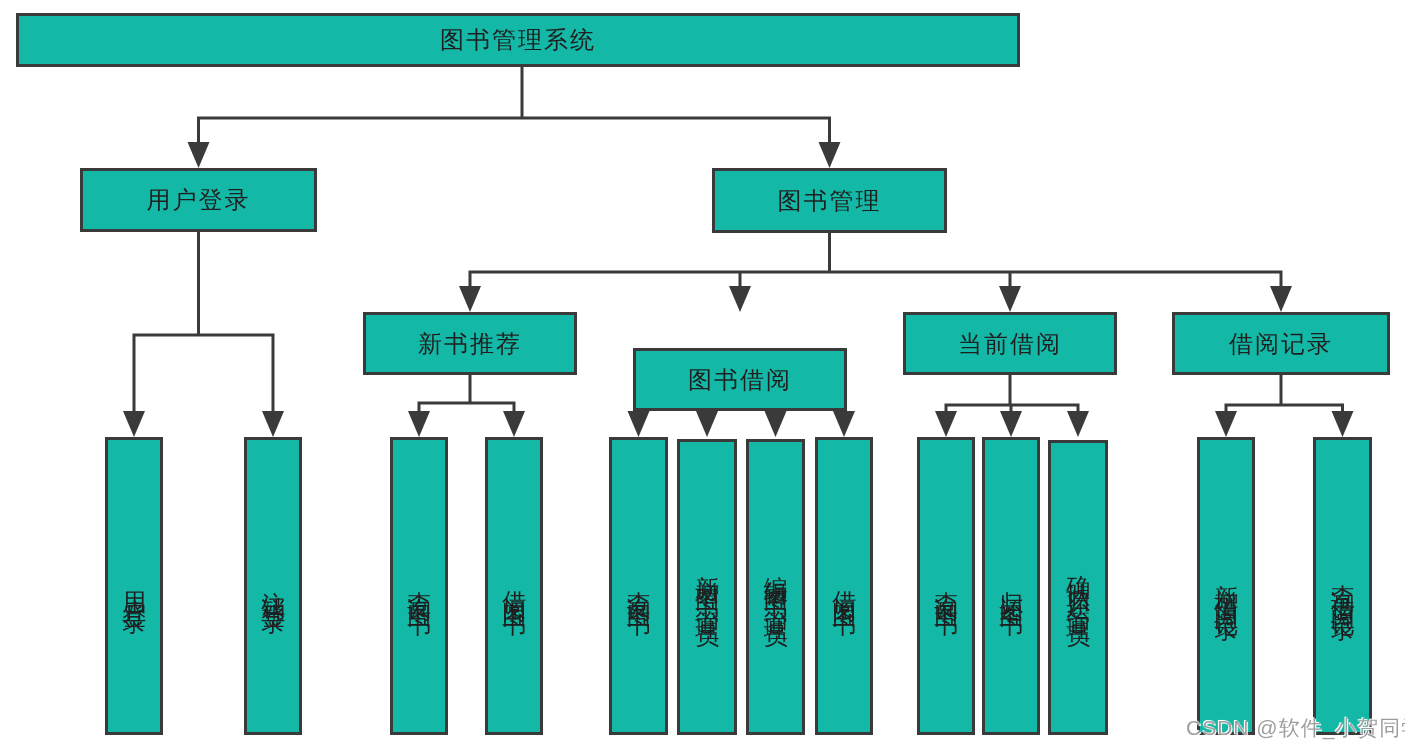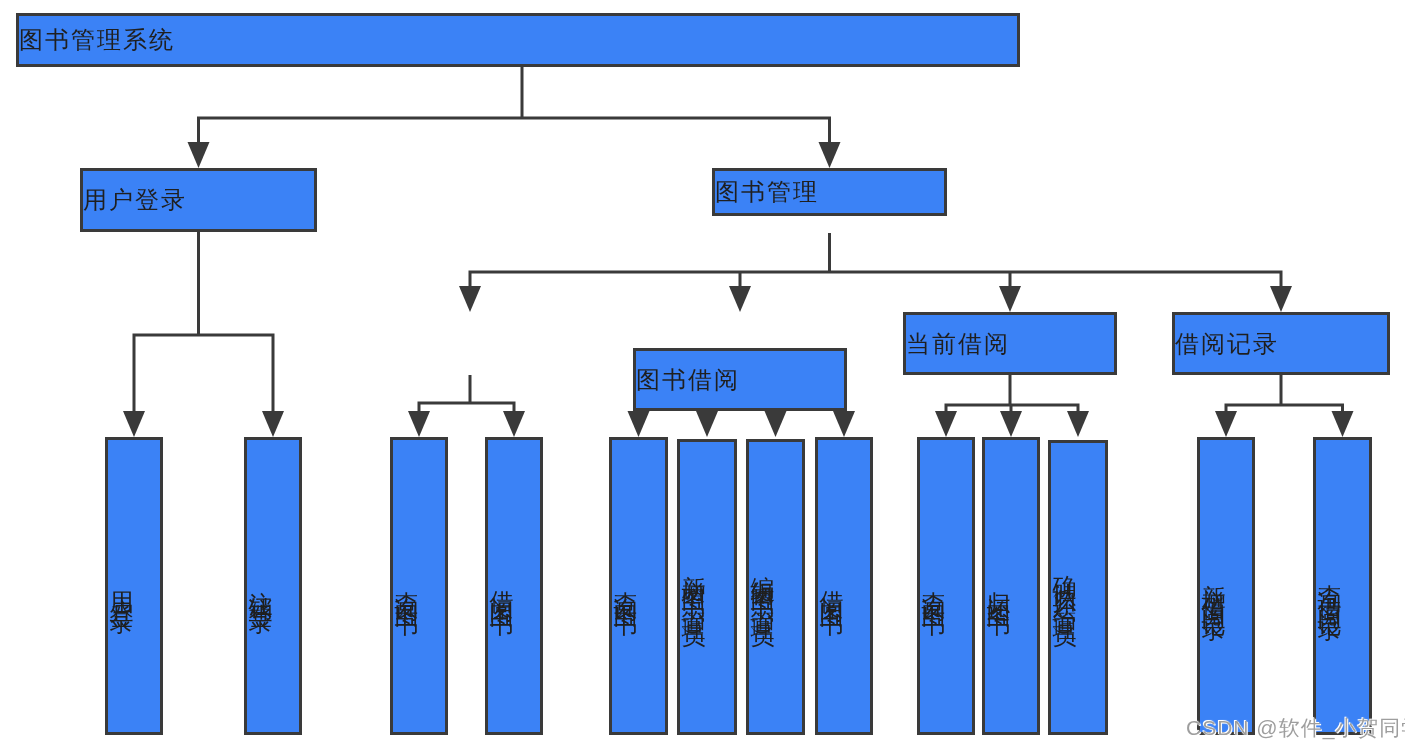--- a/index.html
+++ b/index.html
@@ -18,23 +18,24 @@
   .connectors path {
     stroke: var(--line, #3a3a3a);
     stroke-width: 3;
     fill: none;
   }
   .connectors polygon { fill: var(--line, #3a3a3a); }
 
   .node {
     position: absolute;
     border: 3px solid var(--line, #3a3a3a);
-    background: #3b82f6;
+    background: #14b8a6;
     display: flex;
     align-items: center;
+    justify-content: center;
     color: var(--text, #1f1f1f);
   }
   .node.h span {
     font-size: 24px;
     letter-spacing: 2px;
     white-space: nowrap;
   }
   .node.v span {
     writing-mode: vertical-rl;
     text-orientation: mixed;
@@ -119,24 +120,27 @@
     </g>
   </svg>
 
   <div class="node h" style="left:16px; top:13px; width:1004px; height:54px;">
     <span>图书管理系统</span>
   </div>
 
   <div class="node h" style="left:80px; top:168px; width:237px; height:64px;">
     <span>用户登录</span>
   </div>
-  <div class="node h" style="left:712px; top:168px; width:235px; height:48px;">
+  <div class="node h" style="left:712px; top:168px; width:235px; height:65px;">
     <span>图书管理</span>
   </div>
 
+  <div class="node h" style="left:363px; top:312px; width:214px; height:63px;">
+    <span>新书推荐</span>
+  </div>
   <div class="node h" style="left:633px; top:312px; width:214px; height:63px;margin-top:36px;">
     <span>图书借阅</span>
   </div>
   <div class="node h" style="left:903px; top:312px; width:214px; height:63px;">
     <span>当前借阅</span>
   </div>
   <div class="node h" style="left:1172px; top:312px; width:218px; height:63px;">
     <span>借阅记录</span>
   </div>
 

